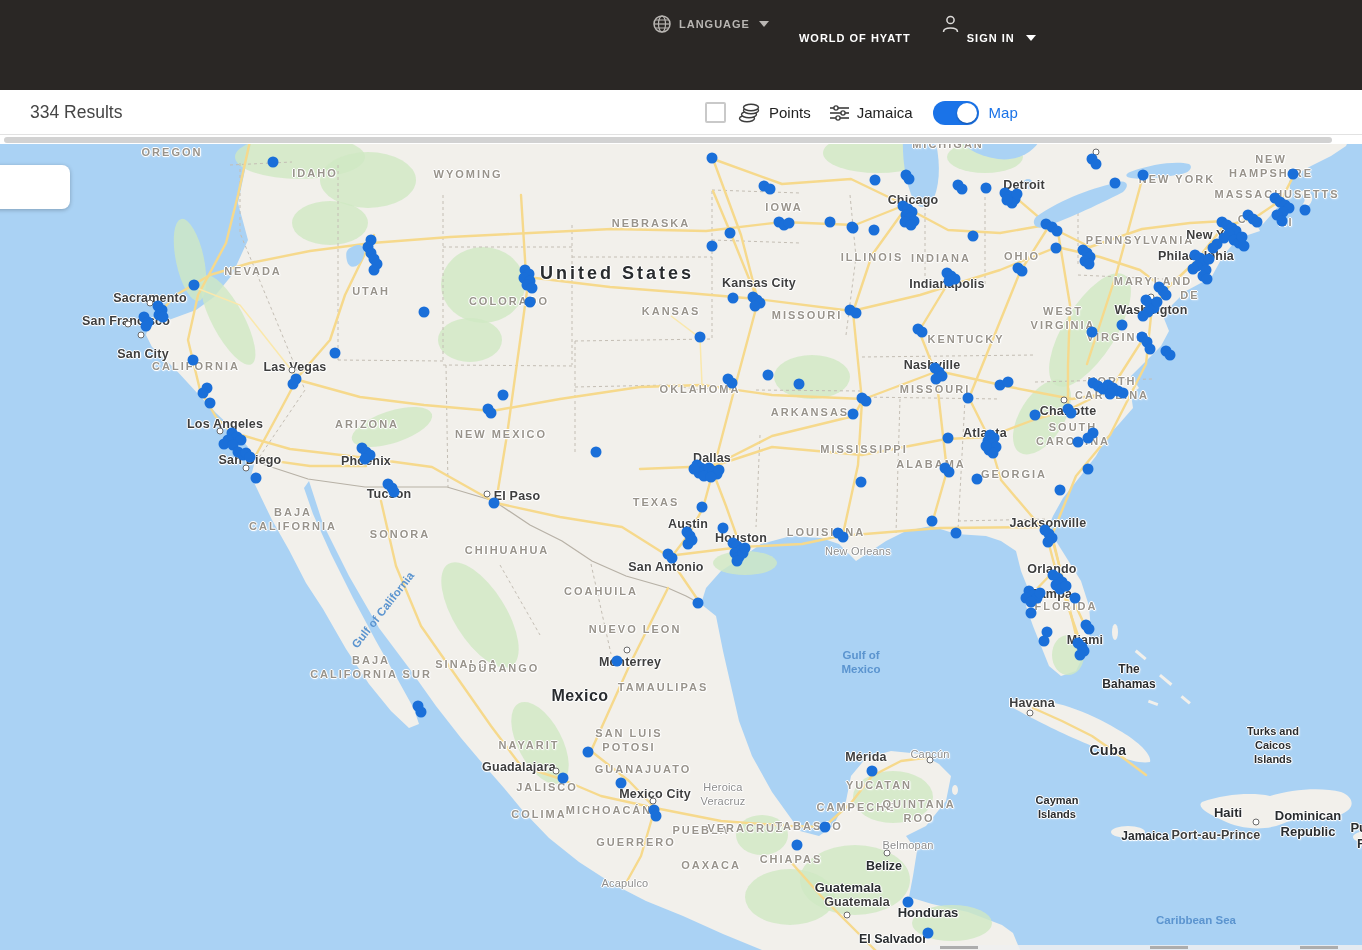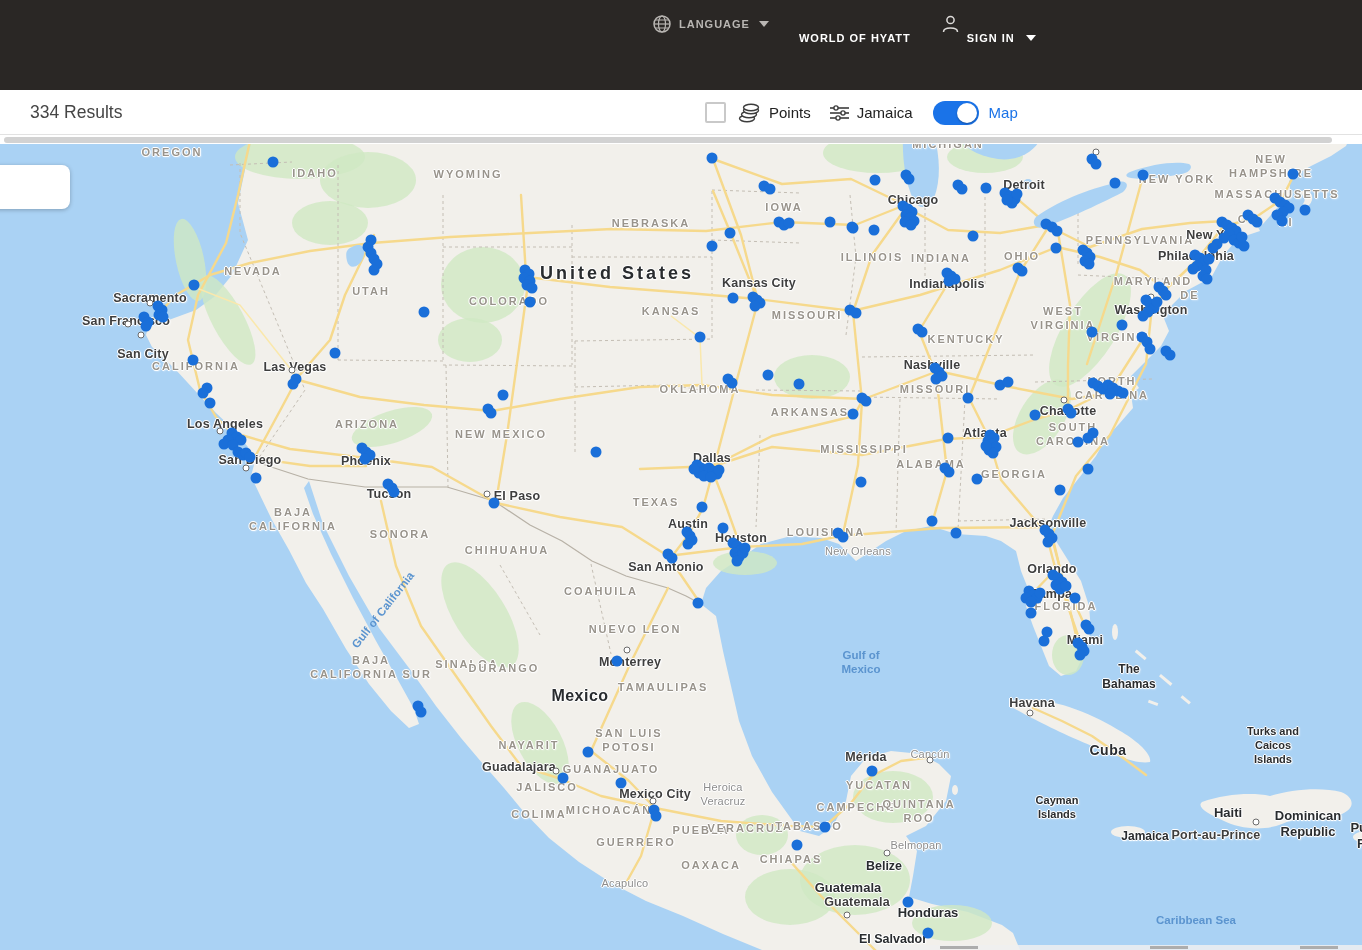--- a/index.html
+++ b/index.html
@@ -290,21 +290,21 @@
       <div class="lbl state" style="left: 1066px; top: 472px;">FLORIDA</div>
       <div class="lbl state" style="left: 635px; top: 495px;">NUEVO LEON</div>
       <div class="lbl state" style="left: 371px; top: 533px;">BAJA
 CALIFORNIA SUR</div>
       <div class="lbl state" style="left: 467px; top: 530px;">SINALOA</div>
       <div class="lbl state" style="left: 504px; top: 534px;">DURANGO</div>
       <div class="lbl state" style="left: 663px; top: 553px;">TAMAULIPAS</div>
       <div class="lbl state" style="left: 629px; top: 606px;">SAN LUIS
 POTOSI</div>
       <div class="lbl state" style="left: 529px; top: 611px;">NAYARIT</div>
-      <div class="lbl state" style="left: 611px; top: 635px;">GUANAJUATO</div>
+      <div class="lbl state" style="left: 643px; top: 635px;">GUANAJUATO</div>
       <div class="lbl state" style="left: 547px; top: 653px;">JALISCO</div>
       <div class="lbl state" style="left: 609px; top: 676px;">MICHOACÁN</div>
       <div class="lbl state" style="left: 539px; top: 680px;">COLIMA</div>
       <div class="lbl state" style="left: 701px; top: 696px;">PUEBLA</div>
       <div class="lbl state" style="left: 746px; top: 694px;">VERACRUZ</div>
       <div class="lbl state" style="left: 809px; top: 692px;">TABASCO</div>
       <div class="lbl state" style="left: 636px; top: 708px;">GUERRERO</div>
       <div class="lbl state" style="left: 711px; top: 731px;">OAXACA</div>
       <div class="lbl state" style="left: 791px; top: 725px;">CHIAPAS</div>
       <div class="lbl state" style="left: 879px; top: 651px;">YUCATAN</div>
@@ -341,21 +341,21 @@
       <div class="lbl city" style="left: 1085px; top: 506px;">Miami</div>
       <div class="lbl city" style="left: 630px; top: 528px;">Monterrey</div>
       <div class="lbl city" style="left: 519px; top: 633px;">Guadalajara</div>
       <div class="lbl city" style="left: 655px; top: 660px;">Mexico City</div>
       <div class="lbl city" style="left: 866px; top: 623px;">Mérida</div>
       <div class="lbl city muted" style="left: 930px; top: 620px;">Cancún</div>
       <div class="lbl city" style="left: 1032px; top: 569px;">Havana</div>
       <div class="lbl city muted" style="left: 625px; top: 749px;">Acapulco</div>
       <div class="lbl city" style="left: 1216px; top: 701px;">Port-au-Prince</div>
       <div class="lbl city" style="left: 857px; top: 768px;">Guatemala</div>
-      <div class="lbl city muted" style="left: 908px; top: 711px; margin-left: 8px;">Belmopan</div>
+      <div class="lbl city muted" style="left: 908px; top: 711px;">Belmopan</div>
       <div class="lbl city muted" style="left: 723px; top: 660px;">Heroica
 Veracruz</div>
       <div class="lbl country" style="left: 617px; top: 138px; font-size: 18px; letter-spacing: 3px;">United States</div>
       <div class="lbl country" style="left: 580px; top: 561px; font-size: 16px; letter-spacing: 0.5px;">Mexico</div>
       <div class="lbl country" style="left: 1108px; top: 616px; font-size: 14px; letter-spacing: 0.5px;">Cuba</div>
       <div class="lbl country" style="left: 1129px; top: 542px; font-size: 12px; letter-spacing: 0px;">The
 Bahamas</div>
       <div class="lbl country" style="left: 1273px; top: 611px; font-size: 11px; letter-spacing: 0px;">Turks and
 Caicos
 Islands</div>

